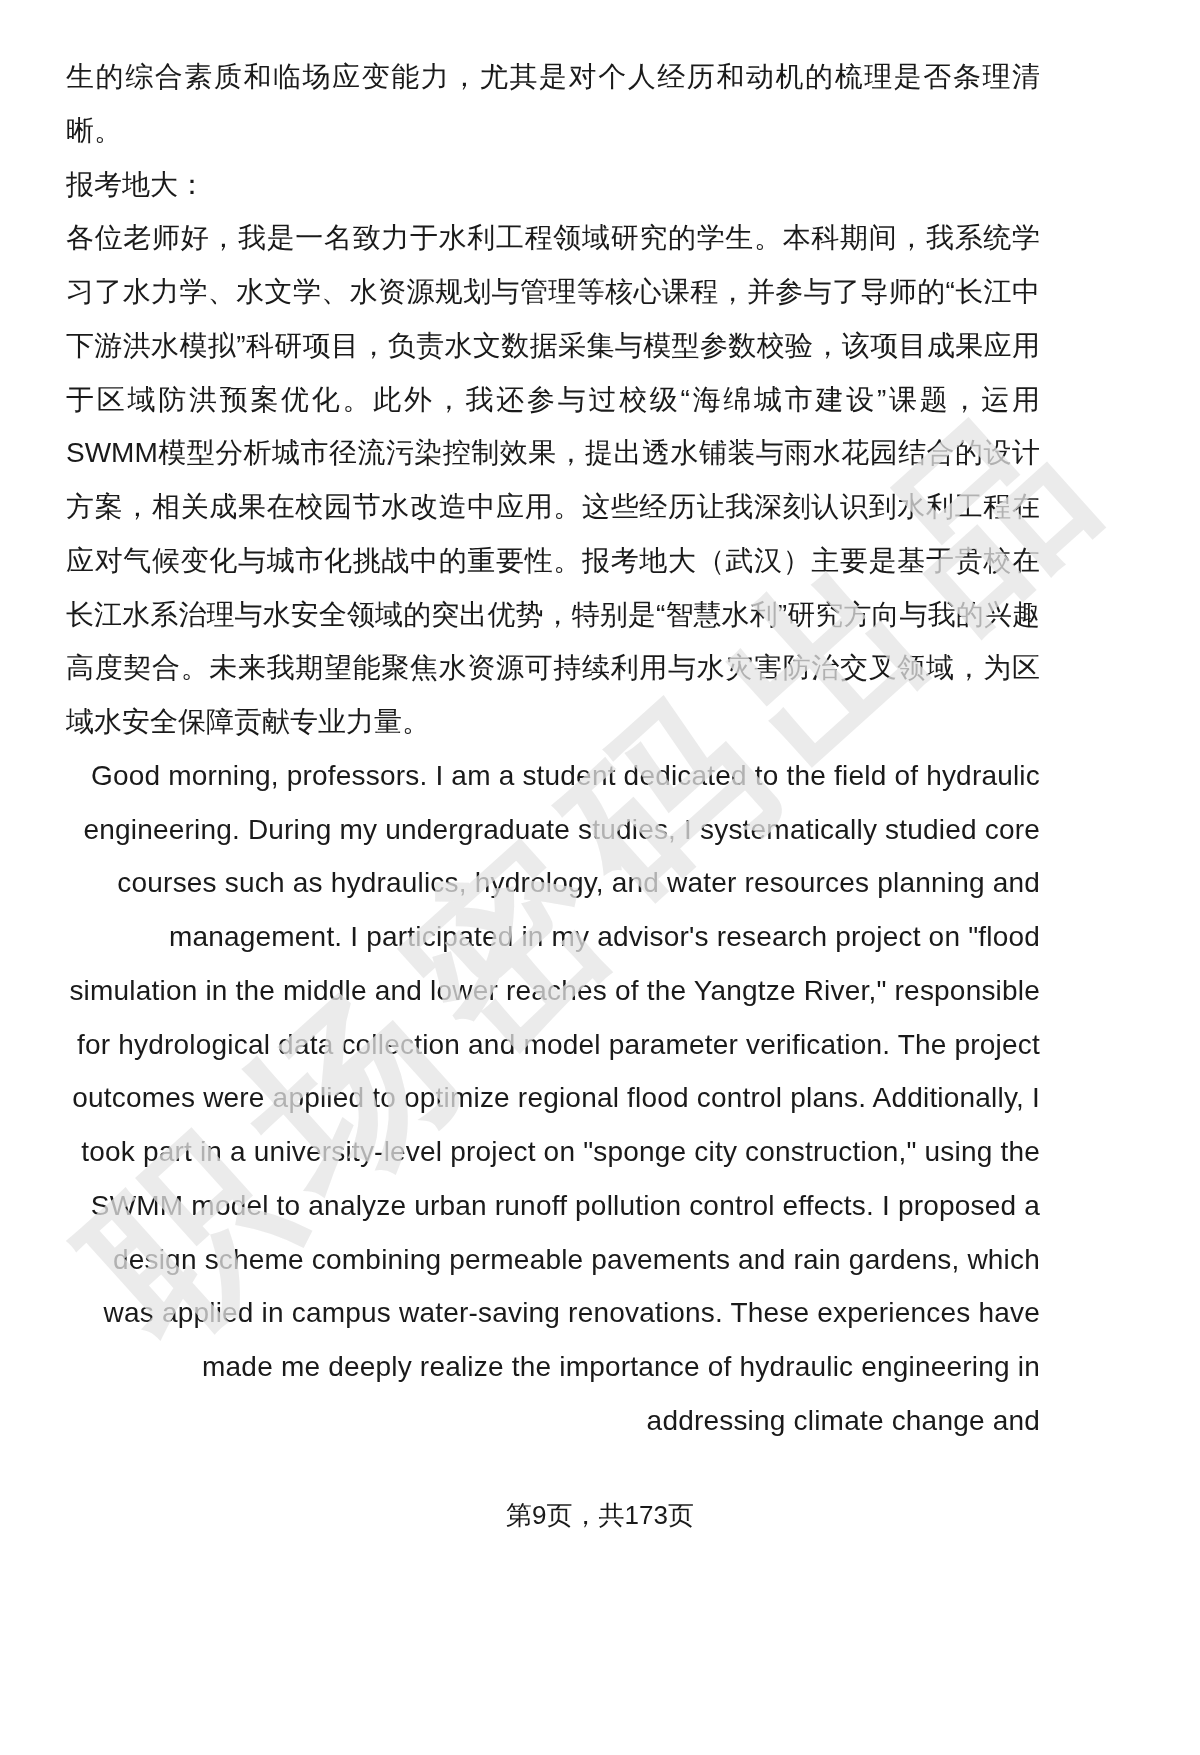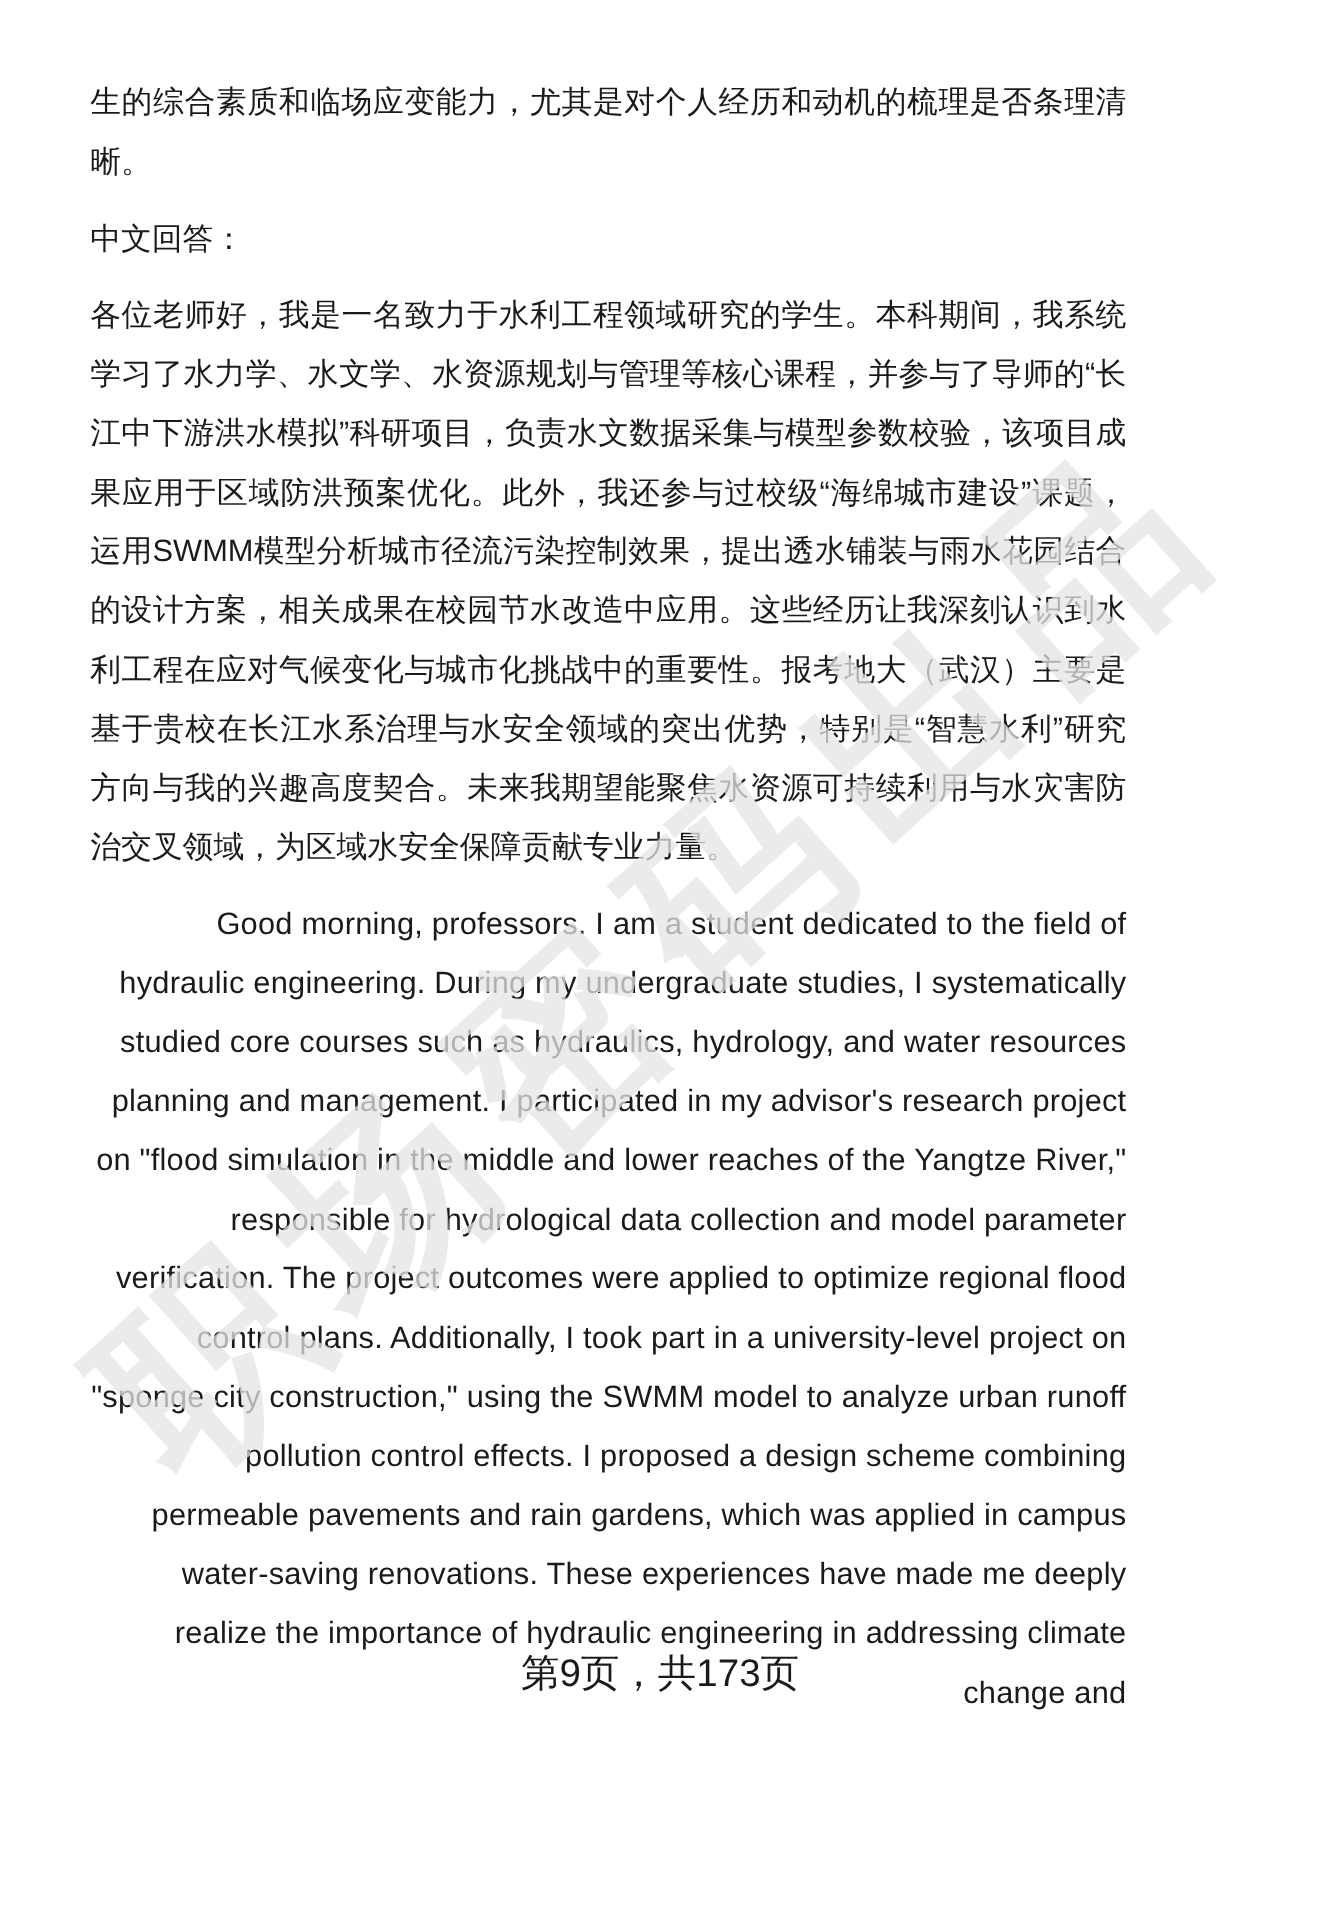--- a/index.html
+++ b/index.html
@@ -17,21 +17,21 @@
     overflow: hidden;
   }
   .content {
     position: relative;
     z-index: 1;
     padding: 50px 160px 0 66px;
     font-size: 28px;
     line-height: 1.92;
   }
   .content p {
-    margin: 16px;
+    margin: 0;
   }
   .intro-para {
     margin-left: 49px;
     margin-bottom: 30px;
     text-align: justify;
   }
   .section-label {
     margin-top: 24px;
     margin-bottom: 2px;
   }
@@ -56,37 +56,37 @@
     pointer-events: none;
     user-select: none;
     font-weight: bold;
   }
   .footer {
     position: absolute;
     top: 1498px;
     left: 0;
     width: 100%;
     text-align: center;
-    font-size: 35px;
+    font-size: 26px;
     color: #1a1a1a;
     z-index: 1;
   }
 </style>
 </head>
 <body>
 
 <div class="page">
 
   <div class="watermark">职场密码出品</div>
 
   <div class="content">
 
     <p class="intro-para">生的综合素质和临场应变能力，尤其是对个人经历和动机的梳理是否条理清晰。</p>
 
-    <p class="section-label">中文回答：</p>
+    <p class="section-label">报考地大：</p>
 
     <p class="para-cn">各位老师好，我是一名致力于水利工程领域研究的学生。本科期间，我系统学习了水力学、水文学、水资源规划与管理等核心课程，并参与了导师的“长江中下游洪水模拟”科研项目，负责水文数据采集与模型参数校验，该项目成果应用于区域防洪预案优化。此外，我还参与过校级“海绵城市建设”课题，运用SWMM模型分析城市径流污染控制效果，提出透水铺装与雨水花园结合的设计方案，相关成果在校园节水改造中应用。这些经历让我深刻认识到水利工程在应对气候变化与城市化挑战中的重要性。报考地大（武汉）主要是基于贵校在长江水系治理与水安全领域的突出优势，特别是“智慧水利”研究方向与我的兴趣高度契合。未来我期望能聚焦水资源可持续利用与水灾害防治交叉领域，为区域水安全保障贡献专业力量。</p>
 
 
     <p class="para-en">Good morning, professors. I am a student dedicated to the field of hydraulic engineering. During my undergraduate studies, I systematically studied core courses such as hydraulics, hydrology, and water resources planning and management. I participated in my advisor's research project on "flood simulation in the middle and lower reaches of the Yangtze River," responsible for hydrological data collection and model parameter verification. The project outcomes were applied to optimize regional flood control plans. Additionally, I took part in a university-level project on "sponge city construction," using the SWMM model to analyze urban runoff pollution control effects. I proposed a design scheme combining permeable pavements and rain gardens, which was applied in campus water-saving renovations. These experiences have made me deeply realize the importance of hydraulic engineering in addressing climate change and</p>
 
   </div>
 
   <div class="footer">第9页，共173页</div>
 

